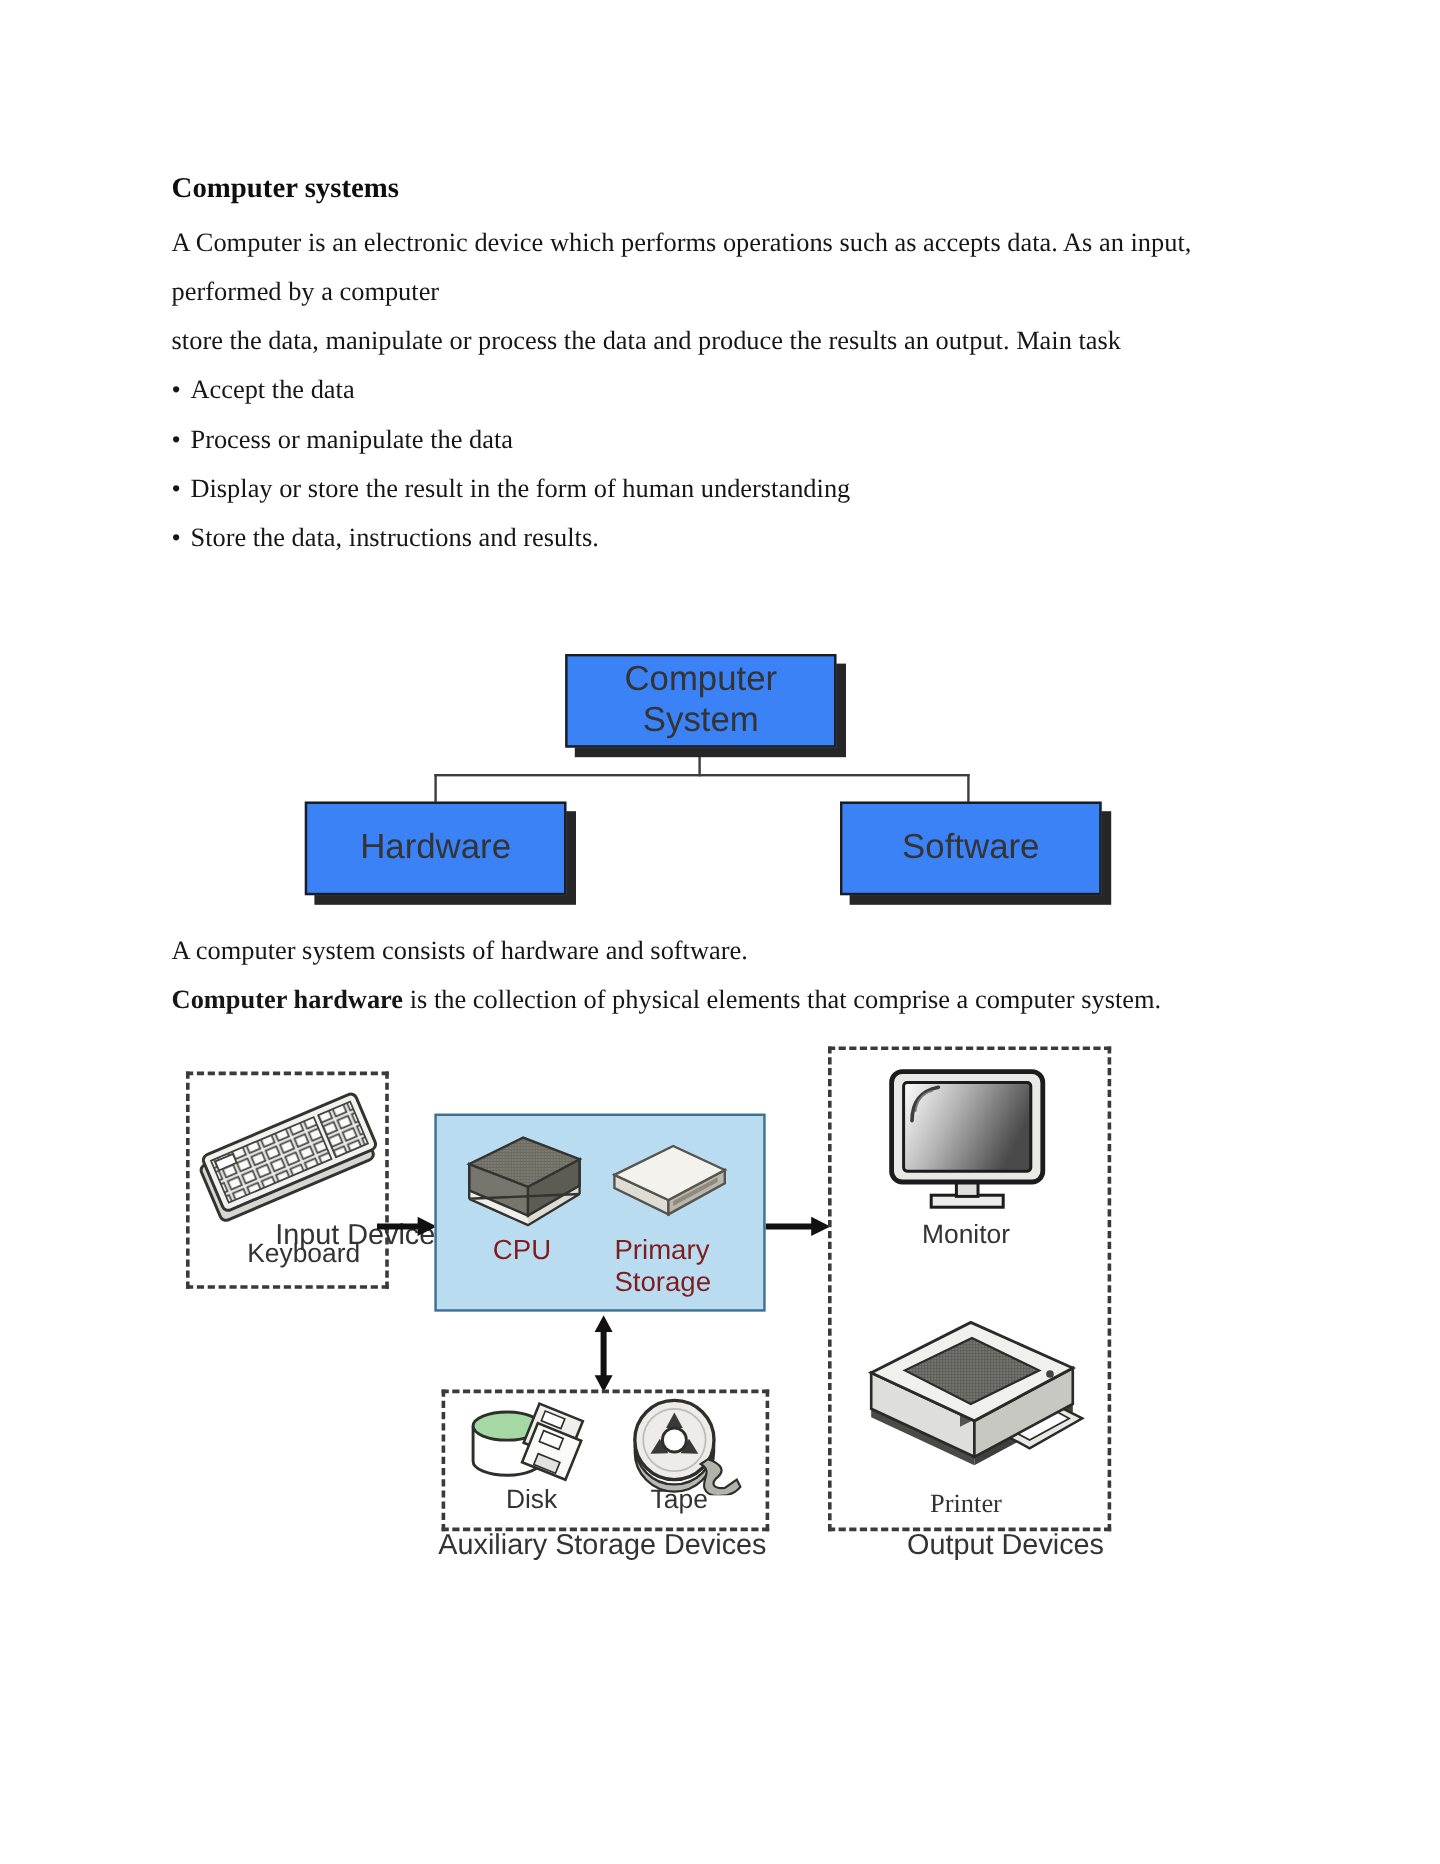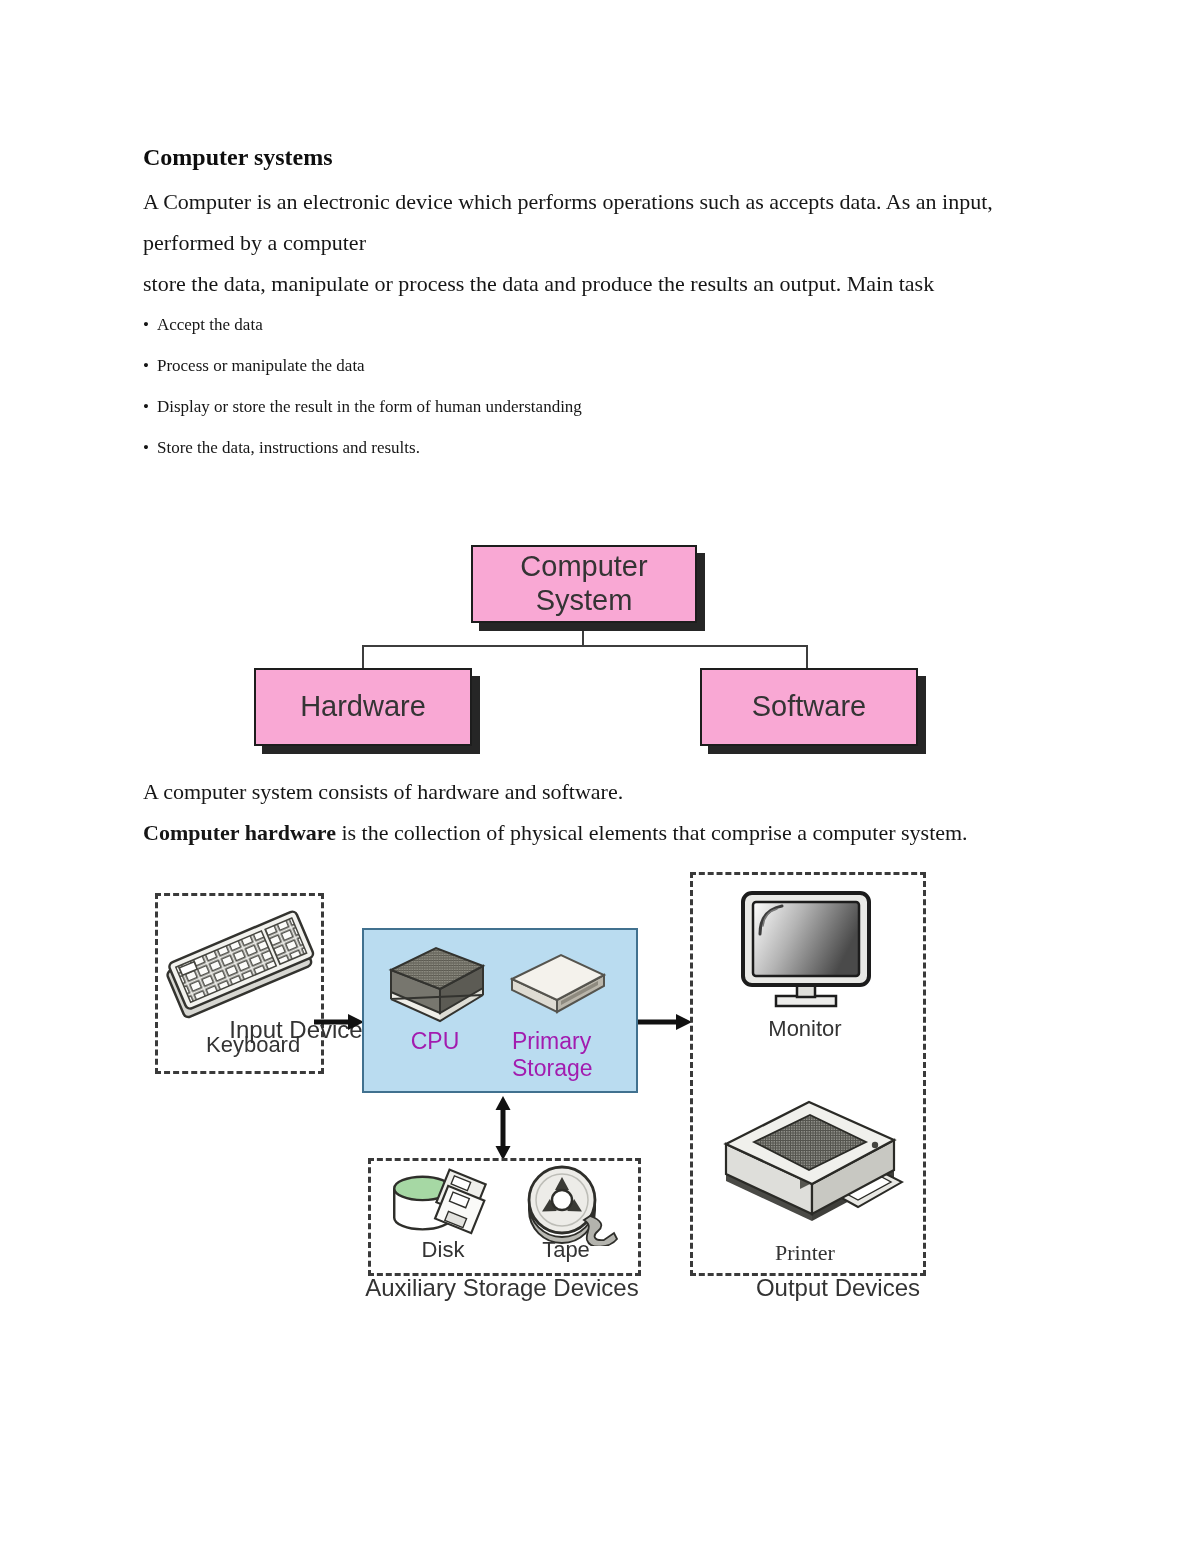--- a/index.html
+++ b/index.html
@@ -4,28 +4,28 @@
 <style>
   html,body { margin:0; padding:0; background:#ffffff; }
   .page {
     position:relative; width:1200px; height:1553px; background:#ffffff;
     overflow:hidden; font-family:"Liberation Serif", serif; color:#161616;
   }
   
   .doc-text { position:absolute; left:143px; top:141px; width:940px; }
   .doc-title { font-size:24px; font-weight:bold; color:#0e0e0e; line-height:32px; margin:0 0 8px 0; }
   .body-line { font-size:22px; line-height:41px; white-space:nowrap; }
-  .bullet-line { font-size:17px; line-height:41px; white-space:nowrap; }
+  .bullet-line { font-size:22px; line-height:41px; white-space:nowrap; }
   .bullet-marker { display:inline-block; margin-right:8px; }
   .doc-text2 { position:absolute; left:143px; top:771px; width:960px; }
   .bold-seg { font-weight:bold;margin-top:46px; }
   
   .fig { position:absolute; left:0; top:0; width:0; height:0; overflow:visible; }
   .tree-box {
-    position:absolute; background:#f9a8d4; border:2.5px solid #1d1d1d;
+    position:absolute; background:#3b82f6; border:2.5px solid #1d1d1d;
     box-shadow:8px 8px 0 0 #262626;
     display:flex; align-items:center; justify-content:center; text-align:center;
     font-family:"Liberation Sans", sans-serif; font-size:29px; line-height:1.16; color:#343434;
   }
   .tree-root  { left:471px; top:545px; width:222px; height:74px; }
   .tree-root .wrapspan { display:inline-block; width:150px; }
   .tree-left  { left:254px; top:668px; width:214px; height:74px; }
   .tree-right { left:700px; top:668px; width:214px; height:74px;text-align:right; }
   .conn { position:absolute; background:#3d3d3d; }
   .conn-v-root { left:582px; top:619px; width:2px;  height:28px; }
@@ -42,21 +42,21 @@
     border:2.5px solid #41718f; box-sizing:border-box;
   }
   .dev-label {
     position:absolute; font-family:"Liberation Sans", sans-serif;
     font-size:22px; color:#333333; line-height:26px;
   }
   .grp-label {
     position:absolute; font-family:"Liberation Sans", sans-serif;
     font-size:24px; color:#333333; line-height:28px;
   }
-  .cpu-label-text { position:absolute; font-family:"Liberation Sans", sans-serif; font-size:23px; line-height:27px; color:#a21caf; }
+  .cpu-label-text { position:absolute; font-family:"Liberation Sans", sans-serif; font-size:23px; line-height:27px; color:#7f1d1d; }
   .icon { position:absolute; }
   .kb-label      { left:170px; top:1032px; width:163px; padding-left:36px; box-sizing:border-box; }
   .input-glabel  { left:157px; top:1016px; width:200px; text-align:center;margin-left:45px; }
   .cpu-word      { left:384px; top:1028px; width:102px; text-align:center; }
   .ps-word       { left:512px; top:1028px; width:110px; text-align:left; }
   .monitor-label { left:690px; top:1016px; width:230px; text-align:center; }
   .printer-label { left:690px; top:1240px; width:230px; text-align:center;font-family:Liberation Serif, serif; }
   .disk-label    { left:388px; top:1237px; width:110px; text-align:center; }
   .tape-label    { left:516px; top:1237px; width:100px; text-align:center; }
   .aux-glabel    { left:352px; top:1274px; width:300px; text-align:center; }

